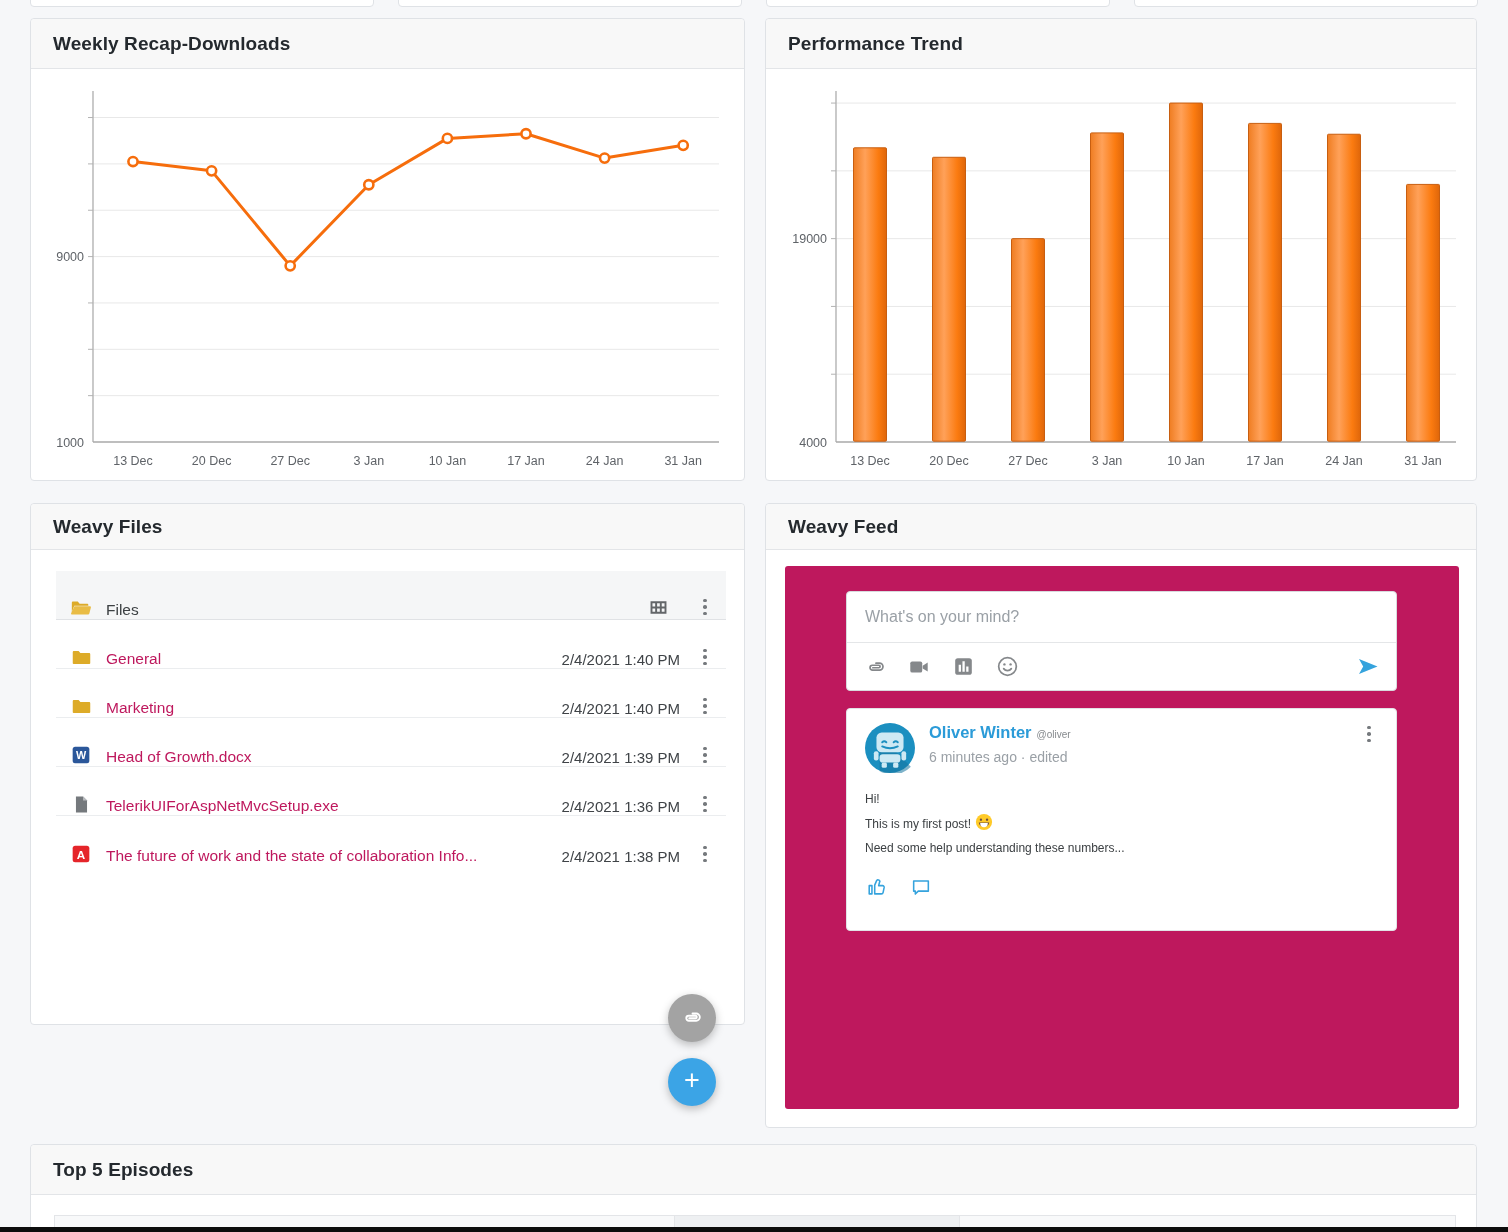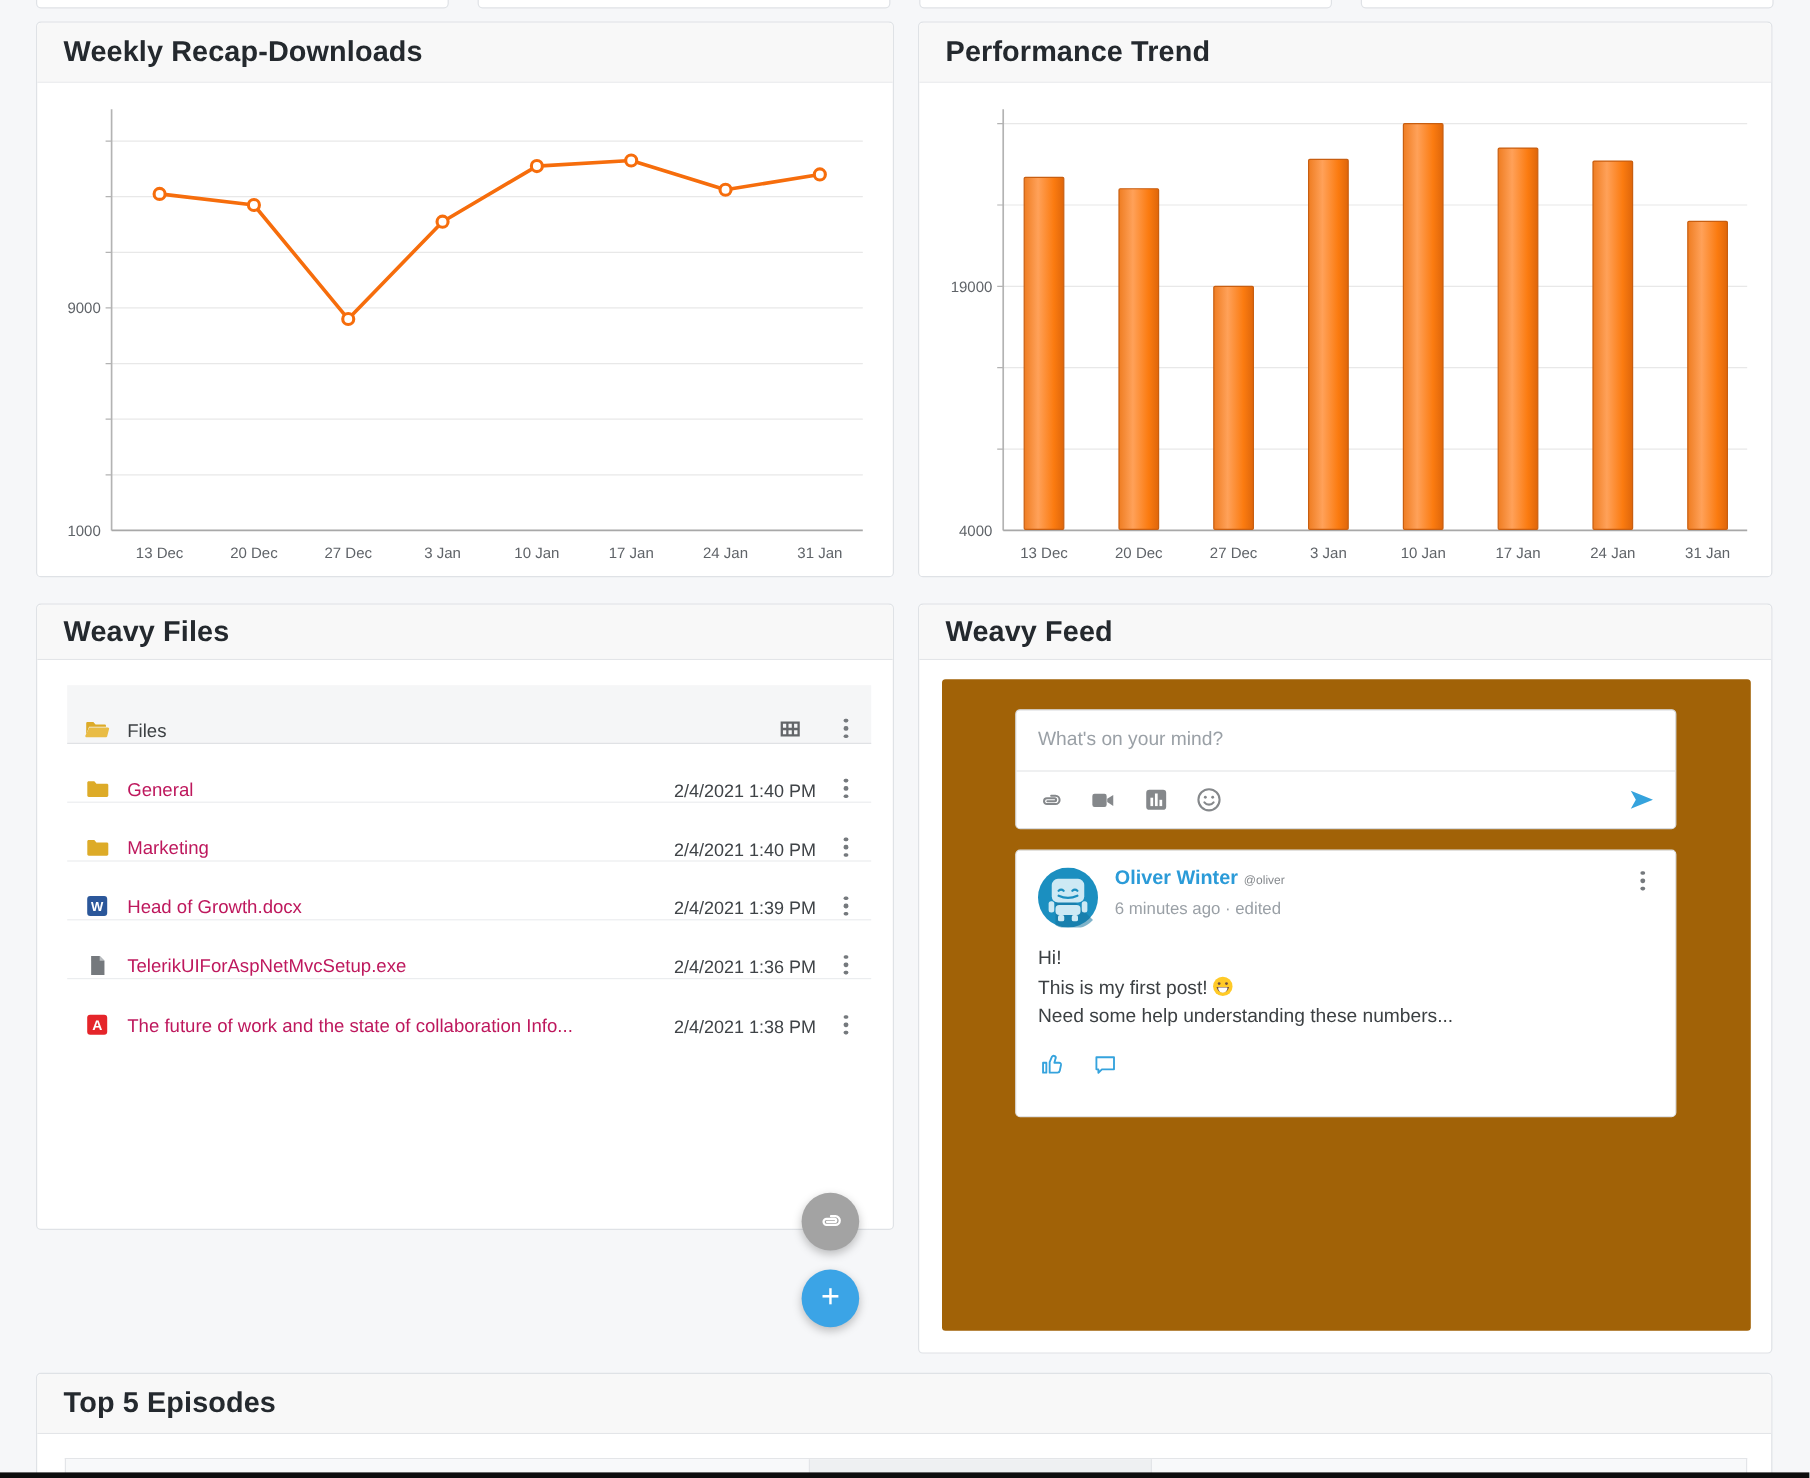--- a/index.html
+++ b/index.html
@@ -18,21 +18,21 @@
   }
   .panel-header {
     height:50px;
     background:#f8f8f8;
     border-bottom:1px solid #e3e5e8;
     border-radius:4px 4px 0 0;
     display:flex; align-items:center;
     padding:0 22px;
   }
   .panel-title {
-    font-size:24px; font-weight:700; color:#24292e; letter-spacing:.1px;
+    font-size:19px; font-weight:700; color:#24292e; letter-spacing:.1px;
   }
   .stub-card {
     position:absolute; top:-40px; height:47px; width:344px;
     background:#fff; border:1px solid #dfe2e6; border-radius:4px;
   }
   
   .files-table {
     position:absolute; left:25px; top:67px; width:670px;
     border:0; font-size:15.5px;
   }
@@ -53,21 +53,21 @@
     position:absolute; width:48px; height:48px; border-radius:50%;
     display:flex; align-items:center; justify-content:center;
     box-shadow:0 3px 8px rgba(0,0,0,.25); cursor:pointer; border:none;
   }
   .fab-attach { left:637px; top:490px; background:#a3a3a3; }
   .fab-add { left:637px; top:554px; background:#3ba4e6; }
   .fab-add span { color:#fff; font-size:28px; font-weight:400; line-height:1; margin-top:-3px;}
   
   .feed-surface {
     position:absolute; left:19px; top:62px; width:674px; height:543px;
-    background:#a16207; border-radius:3px;
+    background:#be185d; border-radius:3px;
   }
   .composer {
     position:absolute; left:61px; top:25px; width:551px;
     background:#fff; border:1px solid #d8dadd; border-radius:4px;
   }
   .composer-input {
     width:100%; height:50px; border:0; outline:none; background:transparent;
     padding:0 18px; font-size:16px; color:#3c4043;
     font-family:"Liberation Sans","DejaVu Sans",sans-serif;
   }
@@ -82,21 +82,21 @@
     position:absolute; left:61px; top:142px; width:551px; height:223px;
     background:#fff; border:1px solid #e1e3e6; border-radius:4px;
     padding:14px 18px;
   }
   .post-head { display:flex; }
   .avatar { width:50px; height:50px; flex:0 0 50px; margin-right:14px; cursor:pointer;}
   .post-author { font-size:16.5px; color:#2b9bd8; font-weight:700; cursor:pointer;}
   .post-handle { font-size:10px; color:#85898d; margin-left:5px;}
   .post-meta { font-size:14px; color:#9aa0a6; margin-top:7px;}
   .post-kebab { margin-left:auto; }
-  .post-body { margin-top:14px; font-size:16px; line-height:24.5px; color:#3c4043;}
+  .post-body { margin-top:14px; font-size:12px; line-height:24.5px; color:#3c4043;}
   .post-actions { margin-top:14px; display:flex; gap:20px; }
   .emoji { display:inline-block; width:18px; height:18px; vertical-align:-3px; margin-left:4px;}
   
   .ep-head-row {
     position:absolute; left:23px; top:70px; height:40px; width:1402px;
     display:flex; border:1px solid #e3e5e8; border-bottom:0;
   }
   .ep-col { background:#f8f9fa; border-right:1px solid #e3e5e8; height:100%; }
   .ep-col:last-child { border-right:0; }
   .ep-col.sorted { background:#eef0f2; }

